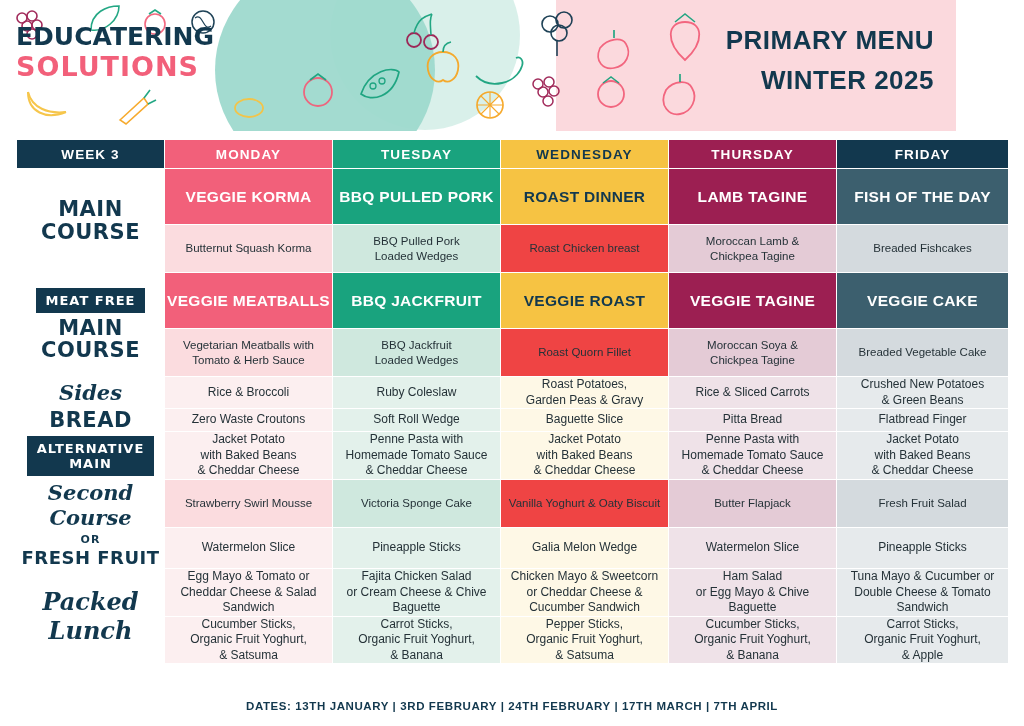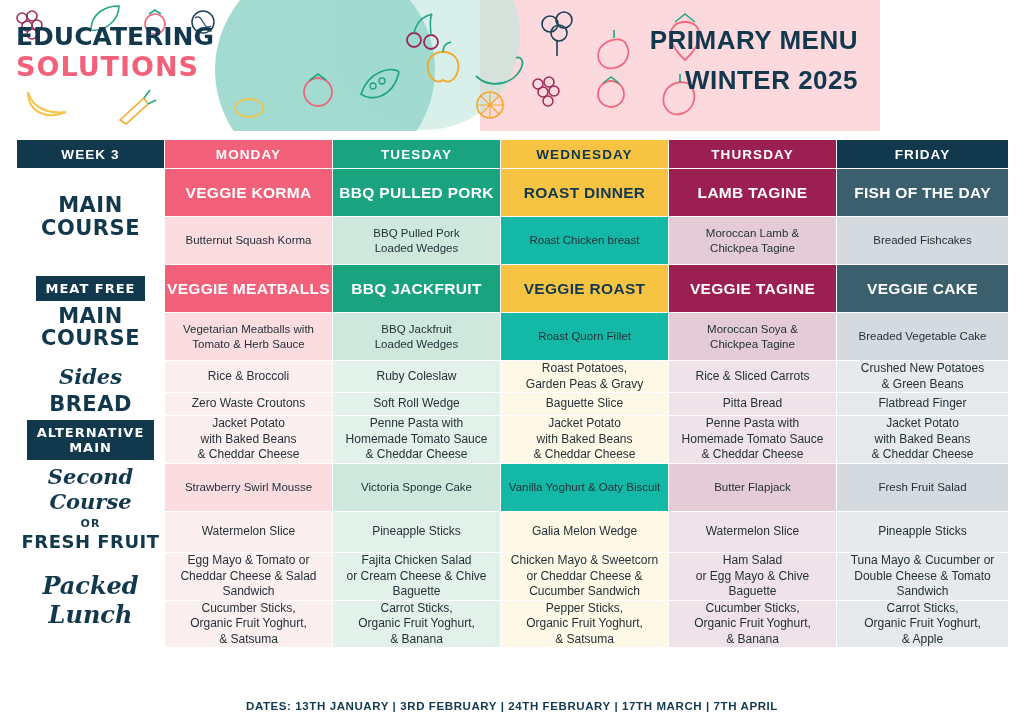--- a/index.html
+++ b/index.html
@@ -13,21 +13,21 @@
   #page {
     position: relative;
     width: 1024px; height: 726px;
     background: #ffffff;
   }
 
   
   .header {
     position: relative;
     height: 131px;
-    width: 880px;
+    width: 956px;
     background: #ffffff;
     overflow: hidden;
   }
   .header-pink {
     position: absolute;
     right: 0; top: 0;
     width: 340px; height: 131px;
     background: #fbd9dd;
     border-bottom-left-radius: 0;
   }
@@ -183,21 +183,21 @@
     font-family: "DejaVu Sans", sans-serif;
     font-weight: bold;
     font-size: 11px;
     letter-spacing: 1px;
   }
 
   .big {
     font-size: 15.5px;
     font-weight: bold;
     letter-spacing: .3px;
-    height: 48px;
+    height: 56px;
   }
   .small {
     font-size: 11.5px;
     line-height: 1.3;
     color: #253238;
     height: 48px;
     padding: 3px 4px;
   }
   .mid {
     font-size: 12px;
@@ -208,21 +208,21 @@
 
   
   .c-mon-strong { background: #f2607a; color:#ffffff; }
   .c-tue-strong { background: #19a37e; color:#ffffff; }
   .c-wed-strong { background: #f6c343; color:#12384e; }
   .c-thu-strong { background: #9c1f52; color:#ffffff; }
   .c-fri-strong { background: #3c5f6e; color:#ffffff; }
 
   .c-mon-light { background: #fbdcdf; }
   .c-tue-light { background: #cfe8de; }
-  .c-wed-light { background: #14b8a6; margin-top: 24px; }
+  .c-wed-light { background: #ef4444; margin-top: 24px; }
   .c-thu-light { background: #e4cbd6; }
   .c-fri-light { background: #d4dade; }
 
   .c-mon-l2 { background: #fceff0; }
   .c-tue-l2 { background: #e3f1eb; }
   .c-wed-l2 { background: #fef8e6; }
   .c-thu-l2 { background: #efe2e8; }
   .c-fri-l2 { background: #e6eaec; margin-top: 39px; }
 
   .footer {

